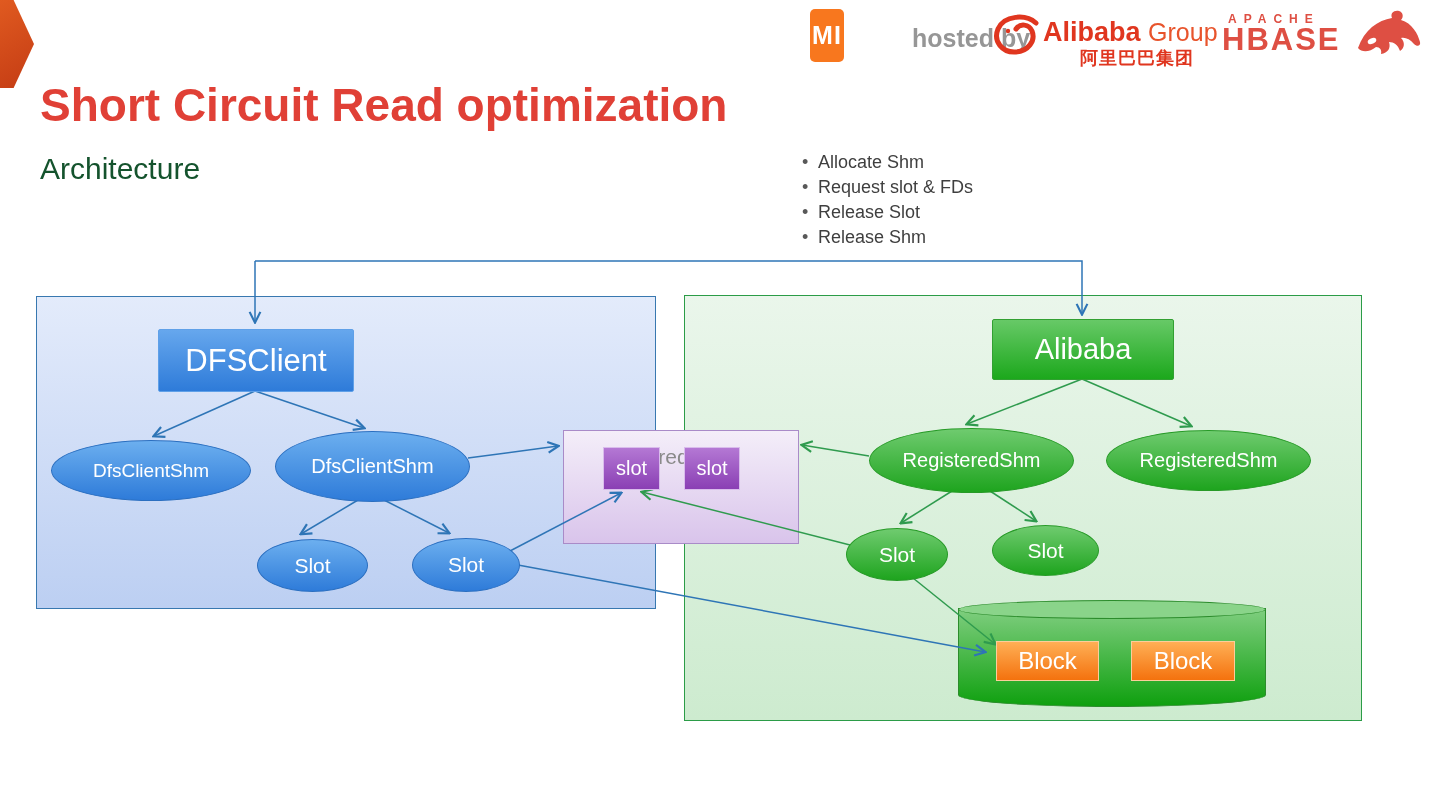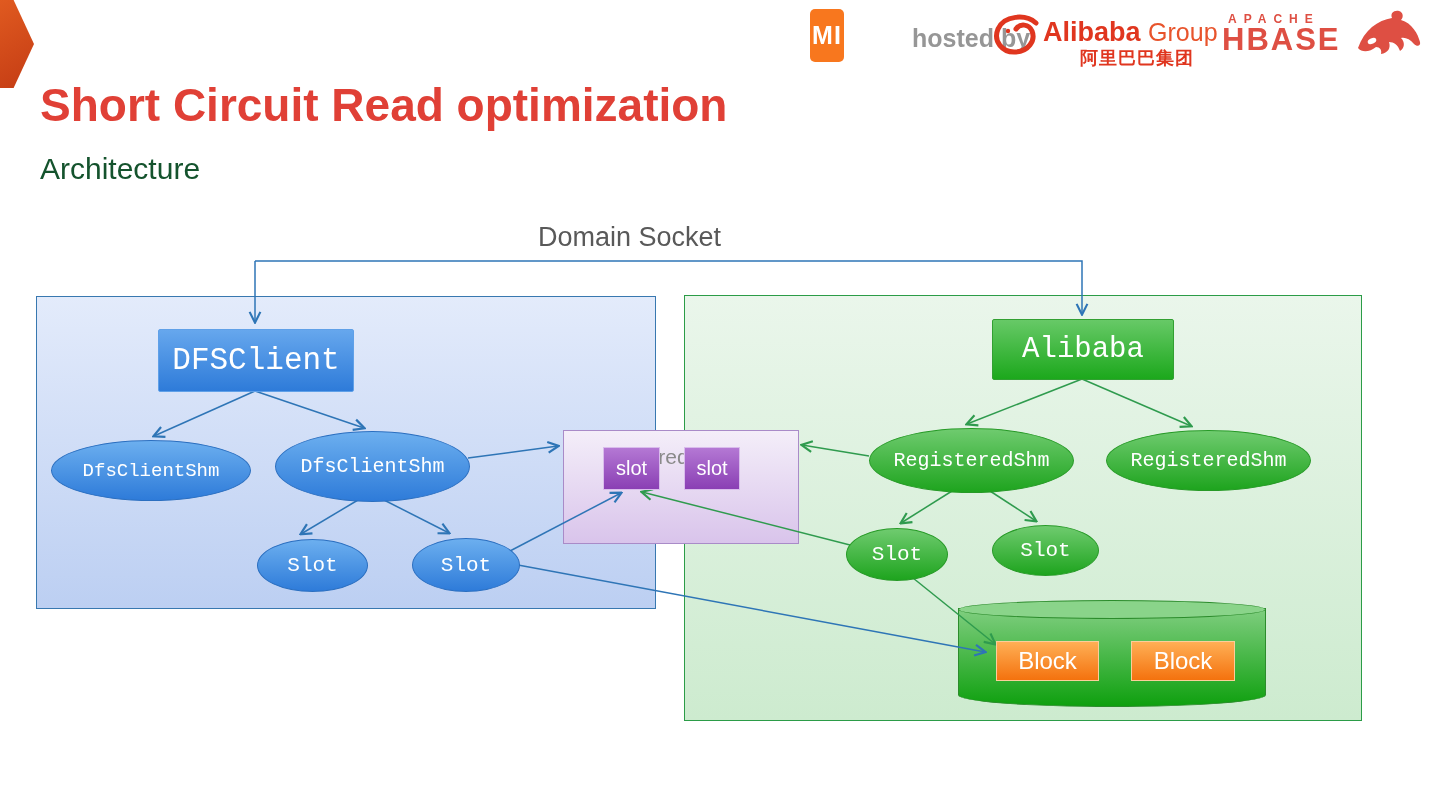--- a/index.html
+++ b/index.html
@@ -31,21 +31,21 @@
   .bullets .bullet-item::before{content:"\2022";position:absolute;left:2px;color:#595959;}
   .domain-socket-label{left:538px;top:222px;font-size:27px;color:#595959;}
 
   
   .client-container{left:36px;top:296px;width:618px;height:311px;
     background:linear-gradient(180deg,#E3EBFB 0%,#BCCFF2 100%);border:1.5px solid #3878B0;}
   .datanode-container{left:684px;top:295px;width:676px;height:424px;
     background:linear-gradient(180deg,#EAF6EB 0%,#CDEBCF 100%);border:1.5px solid #2B9C47;}
 
   
-  .node{display:flex;align-items:center;justify-content:center;color:#ffffff;text-align:center;font-family:Liberation Mono, monospace;}
+  .node{display:flex;align-items:center;justify-content:center;color:#ffffff;text-align:center;}
   .blue-box{background:linear-gradient(180deg,#66A7ED 0%,#2E7BD9 100%);border:1px solid #5FA0E8;border-radius:2px;}
   .green-box{background:linear-gradient(180deg,#67C967 0%,#1CA81C 100%);border:1px solid #32A032;border-radius:2px;}
   .blue-ellipse{background:linear-gradient(180deg,#6CAFEF 0%,#2E7BD9 100%);border:1px solid #2B6FC0;border-radius:50%;}
   .green-ellipse{background:linear-gradient(180deg,#6FCB6F 0%,#1EA41E 100%);border:1px solid #279A27;border-radius:50%;}
 
   .dfsclient{left:158px;top:329px;width:194px;height:61px;font-size:31px;}
   .datanode{left:992px;top:319px;width:180px;height:59px;font-size:29px;}
 
   .client-shm-1{left:51px;top:440px;width:198px;height:59px;font-size:19px;}
   .client-shm-2{left:275px;top:431px;width:193px;height:69px;font-size:20px;}
@@ -110,22 +110,27 @@
     <svg width="72" height="54" viewBox="0 0 72 54">
       <path d="M6,40 C12,22 26,12 40,10 C38,5 42,2 47,3 C51,4 52,9 49,12 C60,15 66,26 68,34
                C69,38 65,39 62,36 C58,31 53,29 49,30 C53,34 53,40 48,43 C46,37 42,34 37,34
                C39,40 36,45 29,46 C30,42 28,39 24,39 C18,44 10,45 6,40 Z" fill="#DE4F43"></path>
       <ellipse cx="20" cy="33" rx="4.5" ry="2.8" fill="#ffffff" transform="rotate(-25 20 33)"></ellipse>
     </svg>
   </div>
 
   <div class="abs section-title">Architecture</div>
 
+  <div class="abs bullets">
+    <div class="bullet-item">Allocate Shm</div>
+    <div class="bullet-item">Request slot &amp; FDs</div>
+    <div class="bullet-item">Release Slot</div>
+    <div class="bullet-item">Release Shm</div>
+  </div>
 
-  <div class="abs domain-socket-label">Domain Socket</div>
 
   <div class="abs client-container"></div>
   <div class="abs datanode-container"></div>
 
   <div class="abs block-cyl-body"></div>
   <div class="abs block-cyl-top"></div>
 
   <div class="abs shared-mem">
     <div class="shared-mem-title">Shared Mem</div>
   </div>

